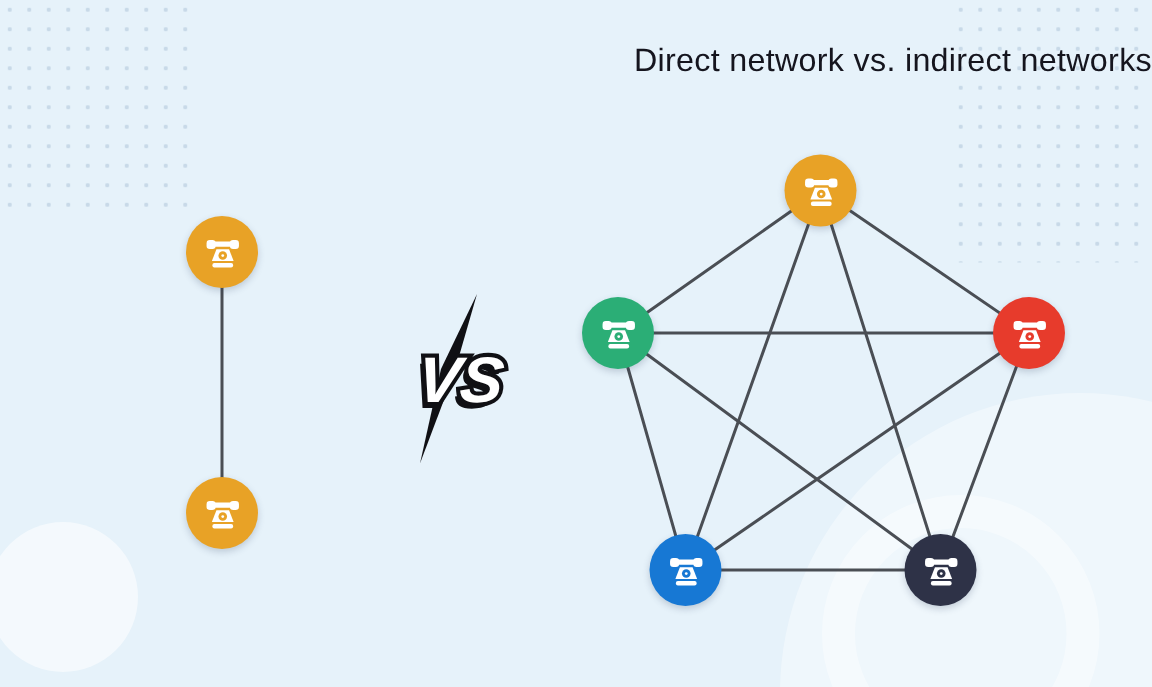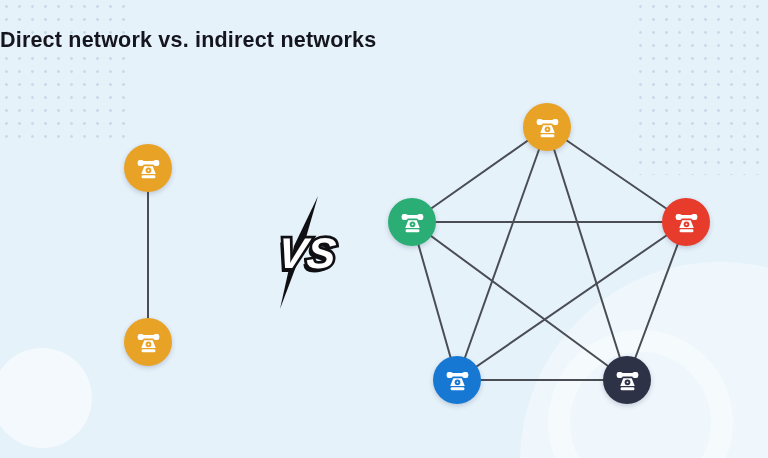--- a/index.html
+++ b/index.html
@@ -31,23 +31,23 @@
     width: 185px; height: 185px; border-radius: 50%;
     border: 22px solid rgba(255,255,255,.40);
     box-sizing: border-box;
   }
 
   .title {
     position: absolute;
     left: 0; top: 28px;
     width: 100%;
     margin: 0;
-    text-align: left;
+    text-align: right;
     font-size: 21.5px;
-    font-weight: 700;
+    font-weight: 400;
     letter-spacing: 0.2px;
     color: #15151e;
   }
 
   #edges { position: absolute; left: 0; top: 0; width: 768px; height: 458px; }
 
   #nodes .node {
     position: absolute;
     width: 48px; height: 48px;
     margin-left: -24px; margin-top: -24px;

